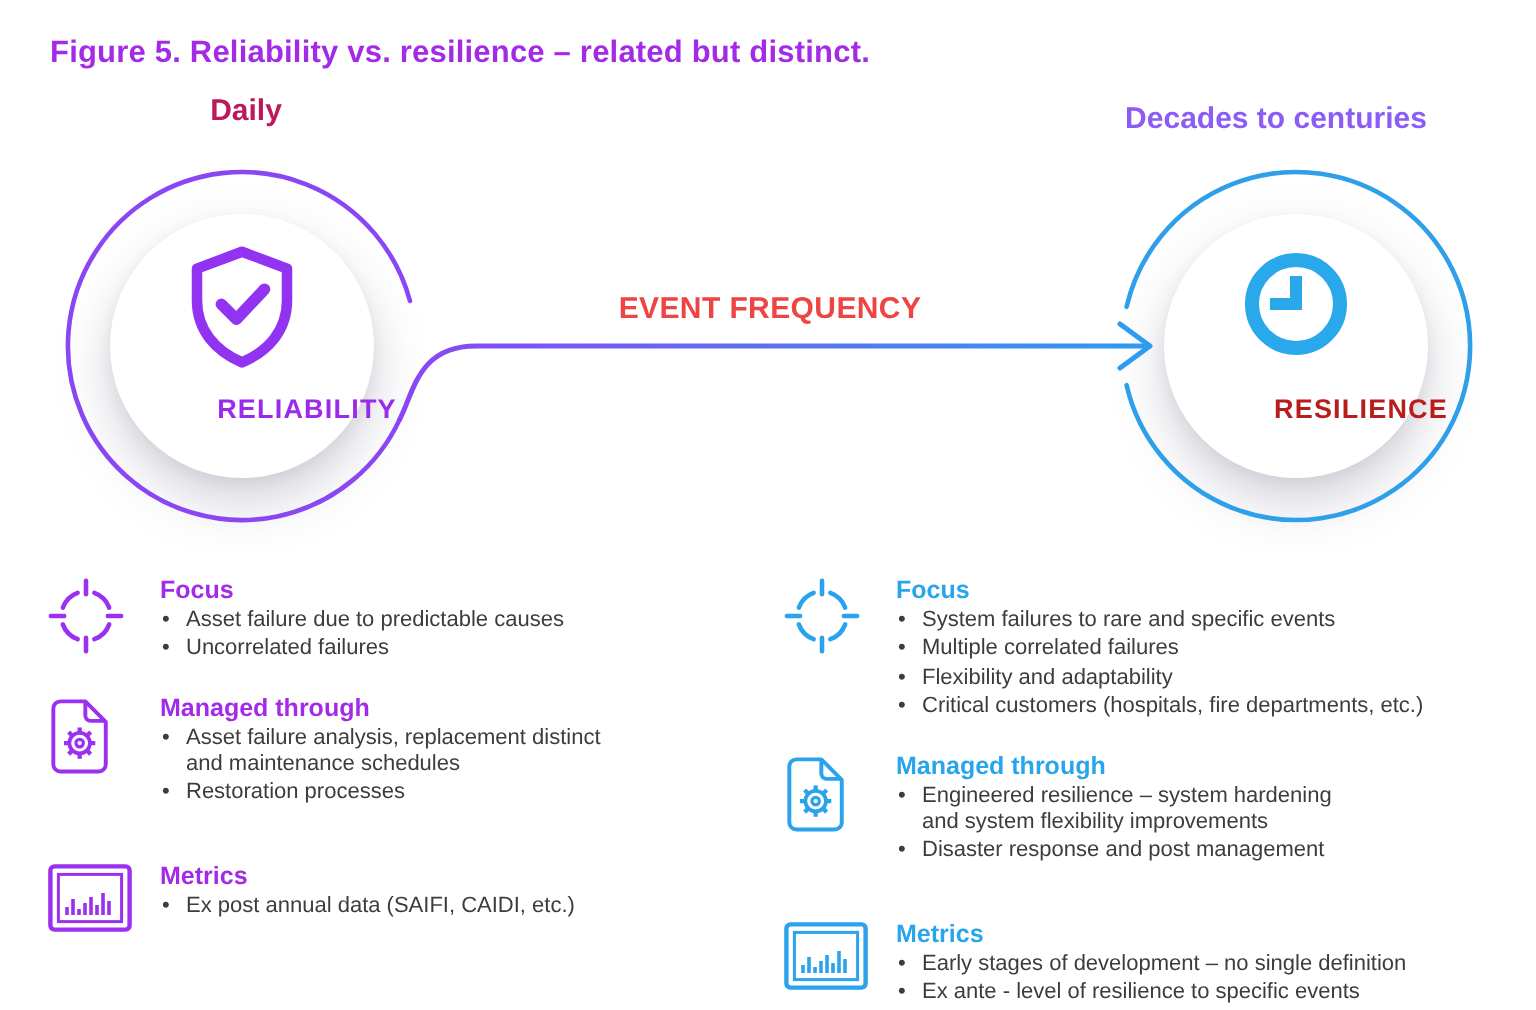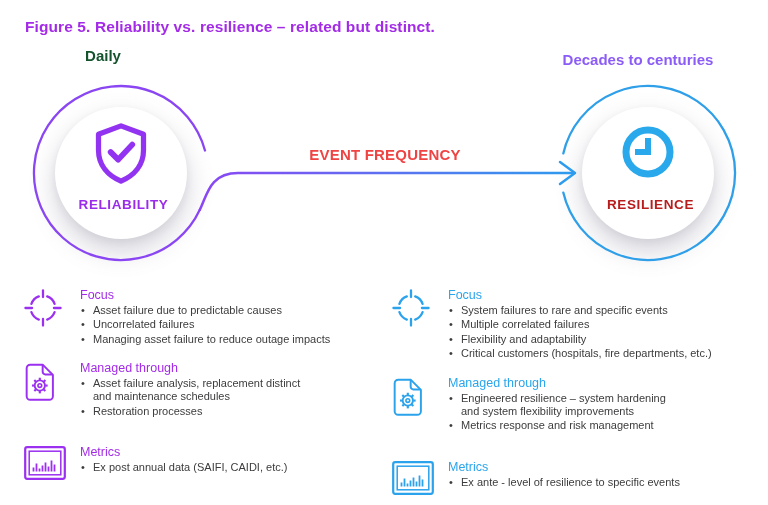--- a/index.html
+++ b/index.html
@@ -5,46 +5,46 @@
   html,body{margin:0;padding:0;}
   body{
     width:768px;height:505px;position:relative;overflow:hidden;
     background:#ffffff;font-family:"Liberation Sans",sans-serif;
   }
   .abs{position:absolute;}
   .page-title{
     left:25px;top:18px;font-size:15.5px;font-weight:bold;color:#A32BE8;letter-spacing:.1px;
   }
   .time-label{font-size:15px;font-weight:bold;text-align:center;}
-  .time-label.daily{left:23px;top:47px;width:160px;color:#14532d;}
+  .time-label.daily{left:43px;top:47px;width:160px;color:#be185d;}
   .time-label.decades{left:508px;top:51px;width:260px;color:#8b5cf6;}
   .inner-circle{
     width:132px;height:132px;border-radius:50%;background:#fff;top:107px;
     box-shadow:0 12px 26px rgba(110,110,135,.30), 0 3px 8px rgba(0,0,0,.06);
   }
   .inner-circle.left{left:55px;}
   .inner-circle.right{left:582px;}
   .hero-svg{left:0;top:0;pointer-events:none;}
-  .circle-label{font-size:13.5px;font-weight:800;letter-spacing:.6px;text-align:center;width:165px;top:197px;}
+  .circle-label{font-size:13.5px;font-weight:800;letter-spacing:.6px;text-align:center;width:165px;top:197px;padding-left:30px;}
   .circle-label.left{left:41px;color:#9B2BEB;}
   .circle-label.right{left:568px;color:#b91c1c;}
   .arrow-label{
     left:285px;top:146px;width:200px;text-align:center;
     font-size:15px;font-weight:800;color:#ef4444;letter-spacing:.2px;
   }
   .shield-icon{left:91px;top:121px;}
   .clock-icon{left:620px;top:124px;}
   .details-col{top:288px;}
   .details-col.left{left:24px;width:358px;}
   .details-col.right{left:392px;width:372px;}
   .section{display:flex;align-items:flex-start;margin-bottom:14px;}
   .details-col .section:nth-child(2){margin-bottom:26px;}
   .sec-icon{width:44px;flex:0 0 44px;display:flex;justify-content:flex-start;padding-top:1px;}
   .sec-body{flex:1;padding-left:12px;}
-  .sec-heading{font-size:12.5px;font-weight:normal;margin:0 0 2px 0;}
+  .sec-heading{font-size:12.5px;font-weight:bold;margin:0 0 2px 0;}
   .col-purple .sec-heading{color:#A32BE8;}
   .col-blue .sec-heading{color:#29A5EC;}
   .col-purple .icon-svg{color:#9B30F0;}
   .col-blue .icon-svg{color:#2AA2EC;}
   ul.bullets{list-style:none;margin:0;padding:0;}
   ul.bullets li{
     position:relative;padding-left:13px;margin:0 0 1.5px 0;
     font-size:11px;line-height:1.18;color:#3C3C3E;white-space:pre-line;
   }
   ul.bullets li::before{content:"•";position:absolute;left:1px;top:0;font-size:11px;color:#3C3C3E;}
@@ -104,21 +104,20 @@
             <path d="M31.5,20 H38.5"></path>
         </g>
       </svg>
 
     </div>
     <div class="sec-body">
       <p class="sec-heading">Focus</p>
       <ul class="bullets">
           <li>Asset failure due to predictable causes</li>
           <li>Uncorrelated failures</li>
-          <li>Managing asset failure to reduce outage impacts</li>
         </ul>
     </div>
   </div>
 
   <div class="section">
     <div class="sec-icon">
 
       <svg class="icon-svg" width="32" height="40" viewBox="0 0 36 42">
         <g fill="none" stroke="currentColor" stroke-width="2.2" stroke-linejoin="round">
           <path d="M21,1.5 H7 A4,4 0 0 0 3,5.5 V37 A4,4 0 0 0 7,41 H28.5 A4,4 0 0 0 32.5,37 V13 Z"></path>
@@ -224,21 +223,21 @@
             <path d="M13.4,20.6 L11.6,18.8"></path>
         </g>
       </svg>
 
     </div>
     <div class="sec-body">
       <p class="sec-heading">Managed through</p>
       <ul class="bullets">
           <li>Engineered resilience – system hardening
 and system flexibility improvements</li>
-          <li>Metrics response and risk management</li>
+          <li>Disaster response and post management</li>
         </ul>
     </div>
   </div>
 
   <div class="section">
     <div class="sec-icon">
 
       <svg class="icon-svg" width="42" height="34" viewBox="0 0 42 34">
         <rect x="1.2" y="1.2" width="39.6" height="31.6" rx="2" fill="none" stroke="currentColor" stroke-width="2.2"></rect>
         <rect x="5.2" y="5.2" width="31.6" height="23.6" fill="none" stroke="currentColor" stroke-width="1.5"></rect>
@@ -250,17 +249,18 @@
             <path d="M21.5,25.5 V16.5"></path>
             <path d="M24.5,25.5 V20.5"></path>
           <path d="M27.5,25.5 V14.5"></path>
             <path d="M30.5,25.5 V18.5"></path>
         </g>
       </svg>
     </div>
     <div class="sec-body">
       <p class="sec-heading">Metrics</p>
       <ul class="bullets">
+          <li>Early stages of development – no single definition</li>
           <li>Ex ante - level of resilience to specific events</li>
         </ul>
     </div>
   </div>
 </div>
 
 </body></html>

